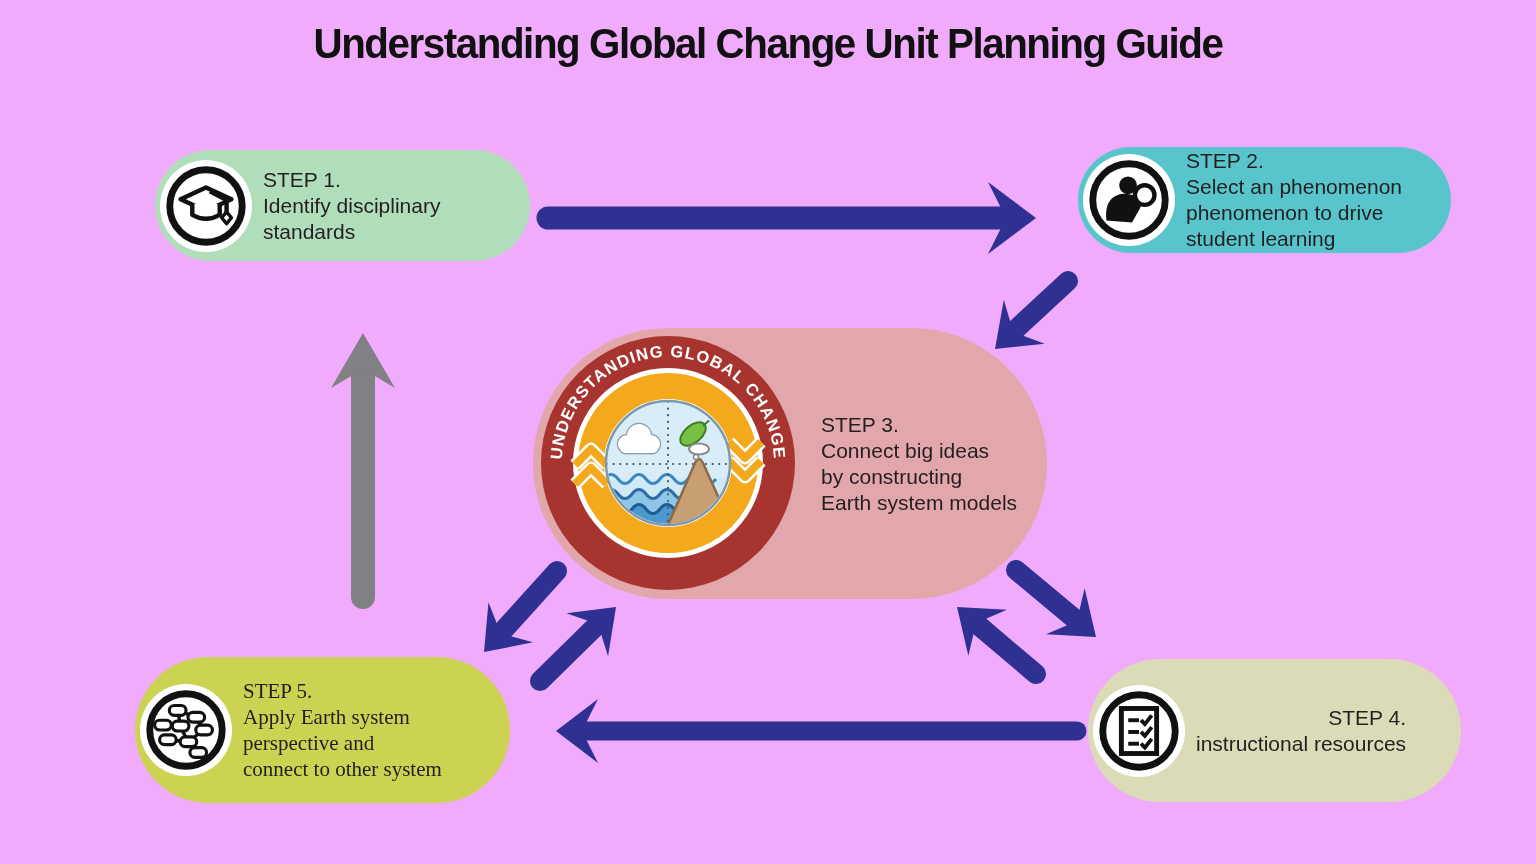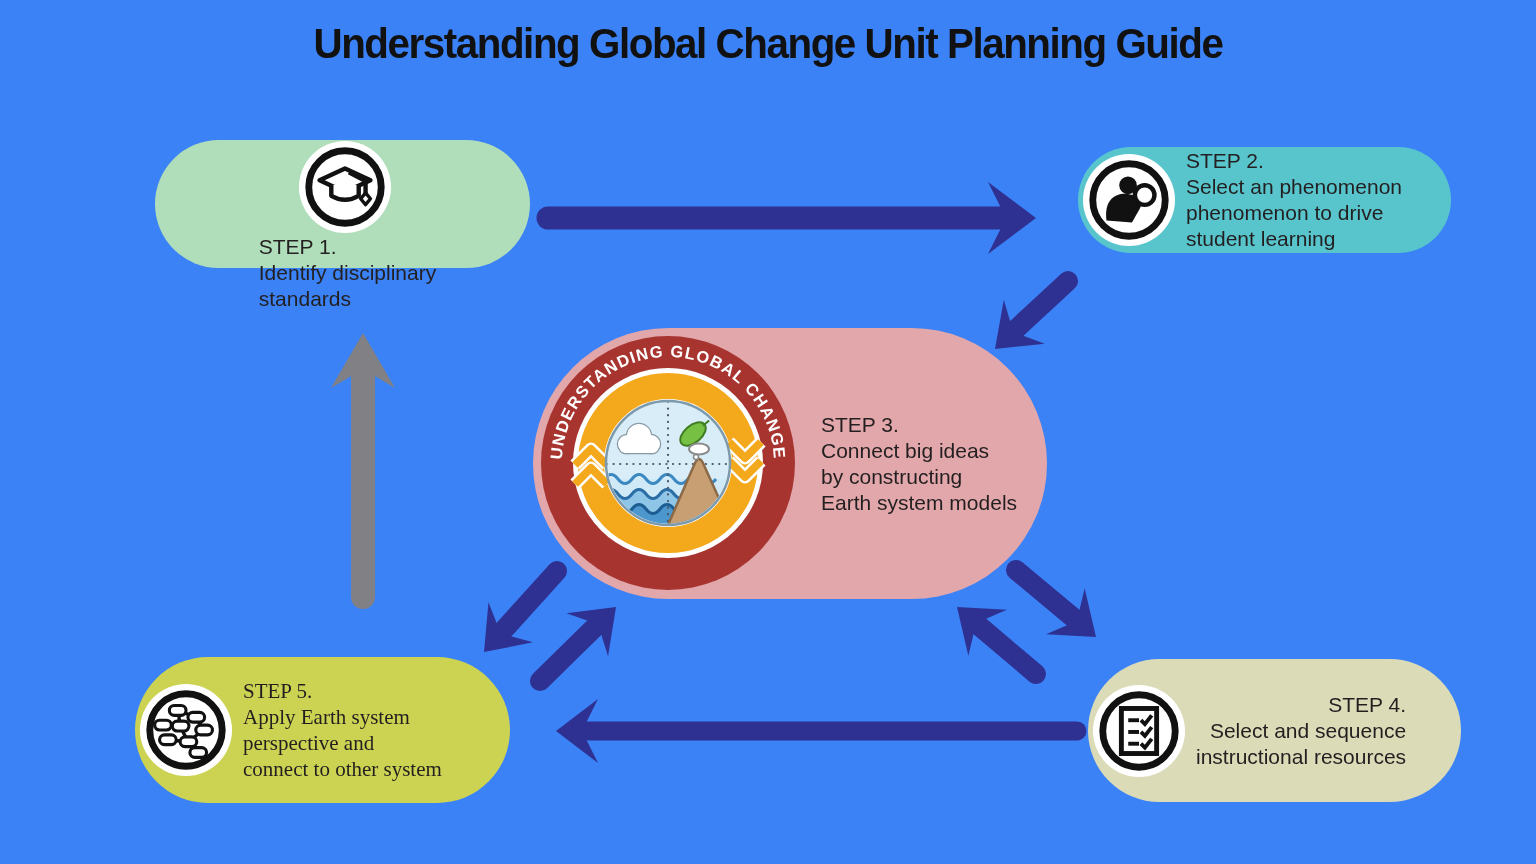--- a/index.html
+++ b/index.html
@@ -1,25 +1,25 @@
 <!DOCTYPE html>
 <html><head>
 <meta charset="utf-8">
 <style>
   html,body{margin:0;padding:0;background:#fff;}
-  .canvas{position:relative;width:1536px;height:864px;background:#3b82f6;overflow:hidden;
+  .canvas{position:relative;width:1536px;height:864px;background:#f0abfc;overflow:hidden;
           font-family:"Liberation Sans",sans-serif;}
   .title{position:absolute;top:20px;left:0;width:100%;text-align:center;margin:0;
          font-size:42px;font-weight:700;letter-spacing:-1.5px;color:#111;transform:scaleX(.96);}
   .arrow-layer{position:absolute;left:0;top:0;width:1536px;height:864px;pointer-events:none;}
   .pill{position:absolute;border-radius:999px;display:flex;align-items:center;}
   .badge{width:94px;height:94px;flex:none;margin-left:4px;}
   .steptext{margin-left:10px;font-size:21px;line-height:26px;color:#231f20;}
   .steptext div{white-space:nowrap;}
-  #p1{left:155px;top:140px;width:375px;height:128px;flex-direction:column;}
+  #p1{left:155px;top:150px;width:375px;height:111px;}
   #p2{left:1078px;top:147px;width:373px;height:106px;}
   #p3{left:533px;top:328px;width:514px;height:271px;}
   #p4{left:1088px;top:659px;width:373px;height:143px;}
   #p5{left:135px;top:657px;width:375px;height:146px;font-family:Liberation Serif, serif;}
   #p3 .steptext{position:absolute;left:272px;top:50%;transform:translateY(-50%);margin-left:16px;}
   .logo{position:absolute;left:6px;top:6px;width:258px;height:258px;}
 </style>
 </head>
 <body>
 
@@ -179,21 +179,20 @@
         <line x1="-11" y1="-11" x2="0" y2="-11"></line>
           <polyline points="2,-11 6,-7 13,-16"></polyline>
         <line x1="-11" y1="1" x2="0" y2="1"></line>
           <polyline points="2,1 6,5 13,-4"></polyline>
         <line x1="-11" y1="13" x2="0" y2="13"></line>
           <polyline points="2,13 6,17 13,8"></polyline>
       </g>
     </svg>
     <div class="steptext">
       <div>STEP 4.</div>
-      <div>Select and sequence</div>
       <div>instructional resources</div>
     </div>
   </div>
 
   <div class="pill" id="p5" style="background-color: rgb(204, 211, 82);">
     <svg class="badge" viewBox="-48 -48 96 96">
       <circle r="47" fill="#fff"></circle>
       <circle r="37" fill="#fff" stroke="#111" stroke-width="7"></circle>
       <g stroke="#111" stroke-width="3.5">
         <line x1="-8" y1="-20" x2="-6" y2="-4"></line>

